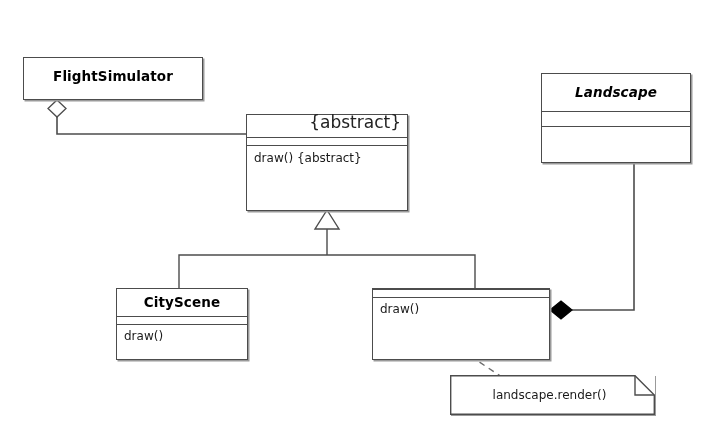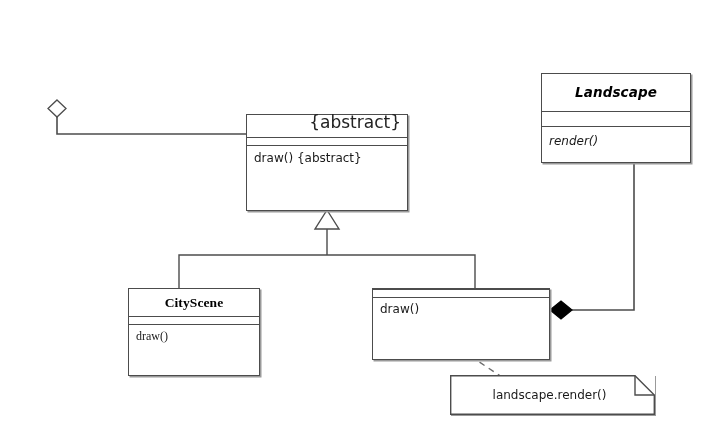--- a/index.html
+++ b/index.html
@@ -117,46 +117,48 @@
     <g>
       <path d="M 572 310 L 634 310 L 634 163" fill="none" stroke="#4c4c4c" stroke-width="1.6"></path>
       <polygon points="550,310 561,301 572,310 561,319" fill="#000000" stroke="#000000" stroke-width="1.2"></polygon>
     </g>
 
     <g>
       <path d="M 452 344 L 505 379" fill="none" stroke="#6b6b6b" stroke-width="1.4" stroke-dasharray="6 5"></path>
     </g>
   </svg>
 
+  <div class="uml-class" style="left:23px; top:57px; width:180px; height:43px;">
+    <div class="cls-compartment">
+      <div class="cls-title" style="padding-top:11px;">FlightSimulator</div>
+    </div>
+  </div>
 
   <div class="uml-class" style="left:246px; top:114px; width:162px; height:97px;">
     <div class="cls-compartment">
       <div class="cls-stereo" style="padding-bottom:8px;">{abstract}</div>
     </div>
     <div class="cls-divider"></div>
     <div class="cls-compartment cls-empty"></div>
     <div class="cls-divider"></div>
     <div class="cls-compartment">
       <div class="cls-member" style="padding-top:5px;">draw() {abstract}</div>
     </div>
   </div>
 
   <div class="uml-class" style="left:541px; top:73px; width:150px; height:90px;font-style:italic;">
     <div class="cls-compartment">
       <div class="cls-title" style="padding-top:11px; padding-bottom:11px;">Landscape</div>
     </div>
     <div class="cls-divider"></div>
     <div class="cls-compartment cls-empty" style="height:14px;"></div>
     <div class="cls-divider"></div>
-    <div class="cls-compartment">
-      <div class="cls-member" style="padding-top:7px;">render()</div>
-    </div>
   </div>
 
-  <div class="uml-class" style="left:128px; top:288px; width:132px; height:88px;font-family:Liberation Serif, serif;">
+  <div class="uml-class" style="left:116px; top:288px; width:132px; height:72px;">
     <div class="cls-compartment">
       <div class="cls-title" style="padding-top:6px; padding-bottom:6px;">CityScene</div>
     </div>
     <div class="cls-divider"></div>
     <div class="cls-compartment cls-empty"></div>
     <div class="cls-divider"></div>
     <div class="cls-compartment">
       <div class="cls-member" style="padding-top:4px;">draw()</div>
     </div>
   </div>

